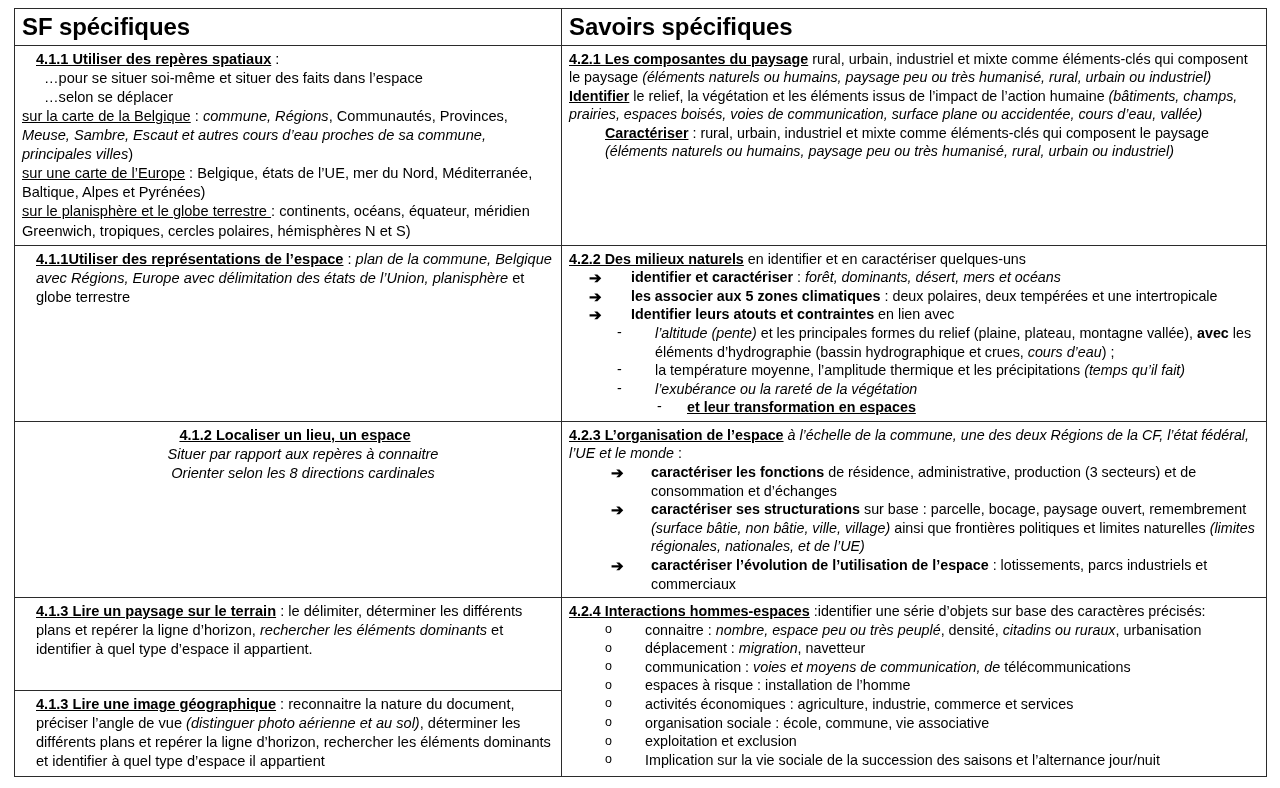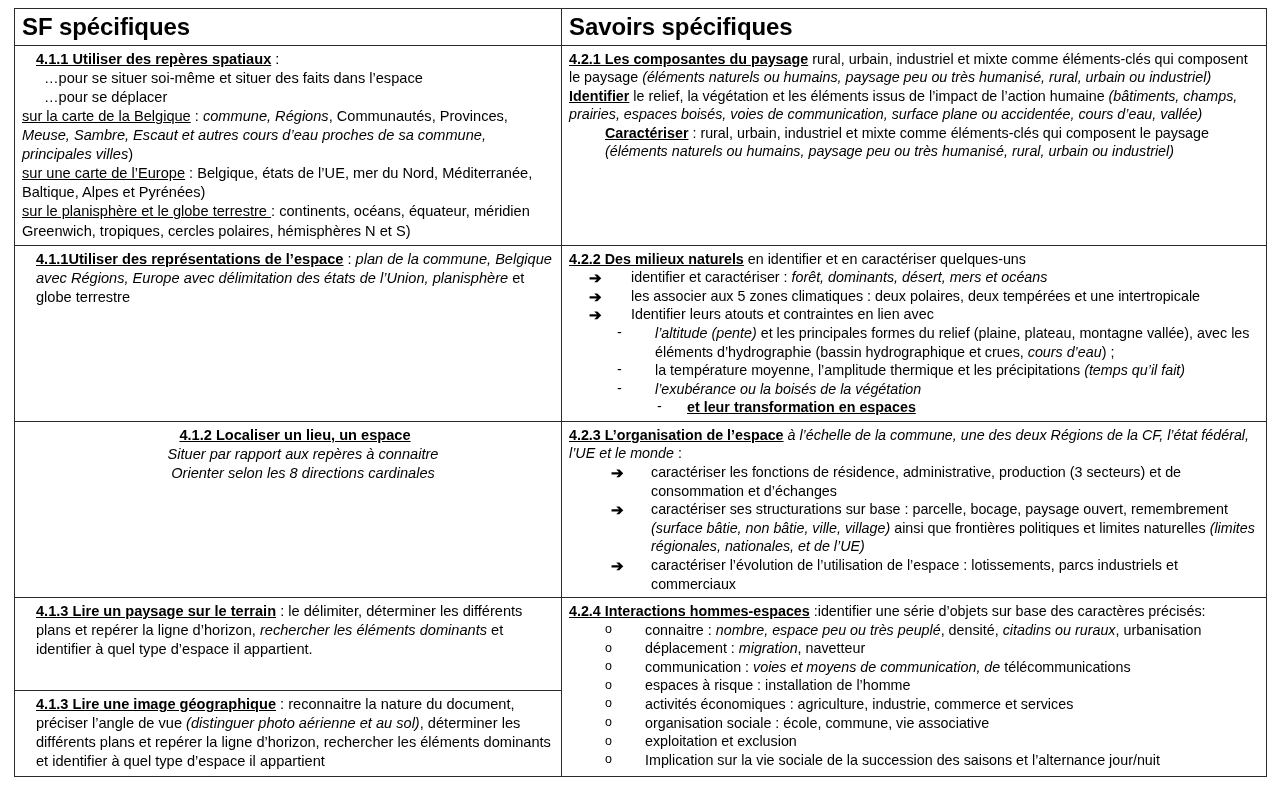--- a/index.html
+++ b/index.html
@@ -50,21 +50,21 @@
     line-height: 1.15;
     letter-spacing: -0.1px;
   }
 
   
   .blk { font-size: 14.6px; line-height: 1.31; }
   .blk.r { font-size: 14.3px; line-height: 1.30; }
 
   p { margin: 0; }
 
-  b, .b { font-weight: normal; }
+  b, .b { font-weight: bold; }
   i, .i { font-style: italic; }
   u, .u { text-decoration: underline; }
   .bu { font-weight: bold; text-decoration: underline; }
 
   
   .para { }
 
   
   ul.arrow, ul.dash, ul.circ {
     margin: 0;
@@ -137,21 +137,21 @@
         <td class="head">
           <div class="head-title">Savoirs spécifiques</div>
         </td>
       </tr>
 
       <tr>
         <td class="cell-411" style="height:185px;">
           <div class="blk">
             <p class="lead"><span class="bu">4.1.1 Utiliser des repères spatiaux</span><span> :</span></p>
             <p class="dots">…pour se situer soi-même et situer des faits dans l’espace</p>
-            <p class="dots">…pour se déplacer</p>
+            <p class="dots">…selon se déplacer</p>
             <p class="para"><span class="u">sur la carte de la Belgique</span><span> : </span><span class="i">commune, Régions</span><span>, Communautés, Provinces, </span><span class="i">Meuse, Sambre, Escaut et autres cours d’eau proches de sa commune, principales villes</span><span>)</span></p>
             <p class="para"><span class="u">sur une carte de l’Europe</span><span> : </span><span>Belgique, états de l’UE, mer du Nord, Méditerranée, Baltique, Alpes et Pyrénées)</span></p>
             <p class="para"><span class="u">sur le planisphère et le globe terrestre </span><span>: </span><span>continents, océans, équateur, méridien Greenwich, tropiques, cercles polaires, hémisphères N et S)</span></p>
           </div>
         </td>
 
         <td>
           <div class="blk r">
             <p><span class="bu">4.2.1 Les composantes du paysage</span><span> rural, urbain, industriel et mixte comme éléments-clés qui composent le paysage </span><span class="i">(éléments naturels ou humains, paysage peu ou très humanisé, rural, urbain ou industriel)</span></p>
             <p><span class="bu">Identifier</span><span> le relief, la végétation et les éléments issus de l’impact de l’action humaine </span><span class="i">(bâtiments, champs, prairies, espaces boisés, voies de communication, surface plane ou accidentée, cours d’eau, vallée)</span></p>
@@ -171,21 +171,21 @@
           <div class="blk r">
             <p><span class="bu">4.2.2 Des milieux naturels</span><span> en identifier et en caractériser quelques-uns</span></p>
             <ul class="arrow">
               <li><span class="bullet">➔</span><span class="b">identifier et caractériser</span><span> : </span><span class="i">forêt, dominants, désert, mers et océans</span></li>
               <li><span class="bullet">➔</span><span class="b">les associer aux 5 zones climatiques</span><span> : deux polaires, deux tempérées et une intertropicale</span></li>
               <li><span class="bullet">➔</span><span class="b">Identifier leurs atouts et contraintes</span><span> en lien avec</span></li>
             </ul>
             <ul class="dash">
               <li><span class="bullet">-</span><span class="i">l’altitude (pente)</span><span> et les principales formes du relief (plaine, plateau, montagne vallée), </span><span class="b">avec</span><span> les éléments d’hydrographie (bassin hydrographique et crues, </span><span class="i">cours d’eau</span><span>) ;</span></li>
               <li><span class="bullet">-</span><span>la température moyenne, l’amplitude thermique et les précipitations </span><span class="i">(temps qu’il fait)</span></li>
-              <li><span class="bullet">-</span><span class="i">l’exubérance ou la boisés de la végétation</span></li>
+              <li><span class="bullet">-</span><span class="i">l’exubérance ou la rareté de la végétation</span></li>
             </ul>
             <ul class="dash deep2">
               <li><span class="bullet">-</span><span class="bu">et leur transformation en espaces</span></li>
             </ul>
           </div>
         </td>
       </tr>
 
       <tr>
         <td class="cell-412" style="height:163px;text-align:center;">

